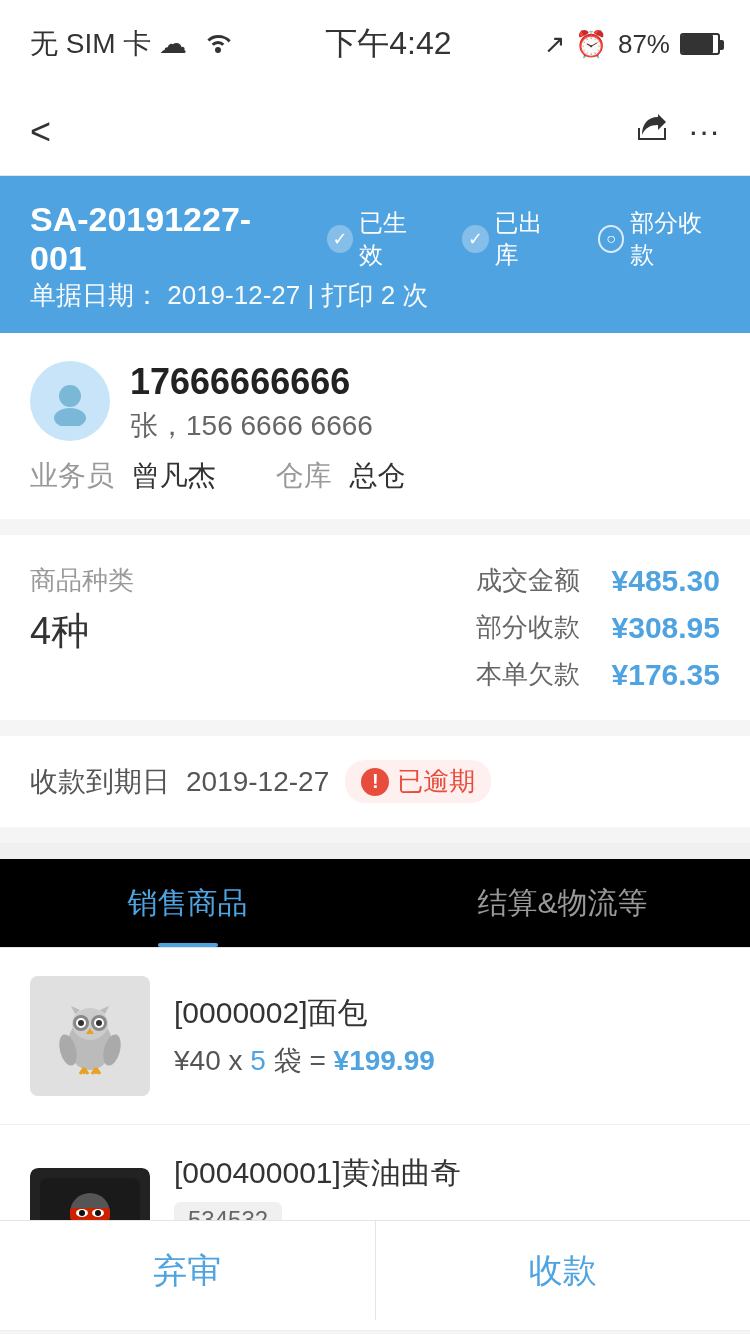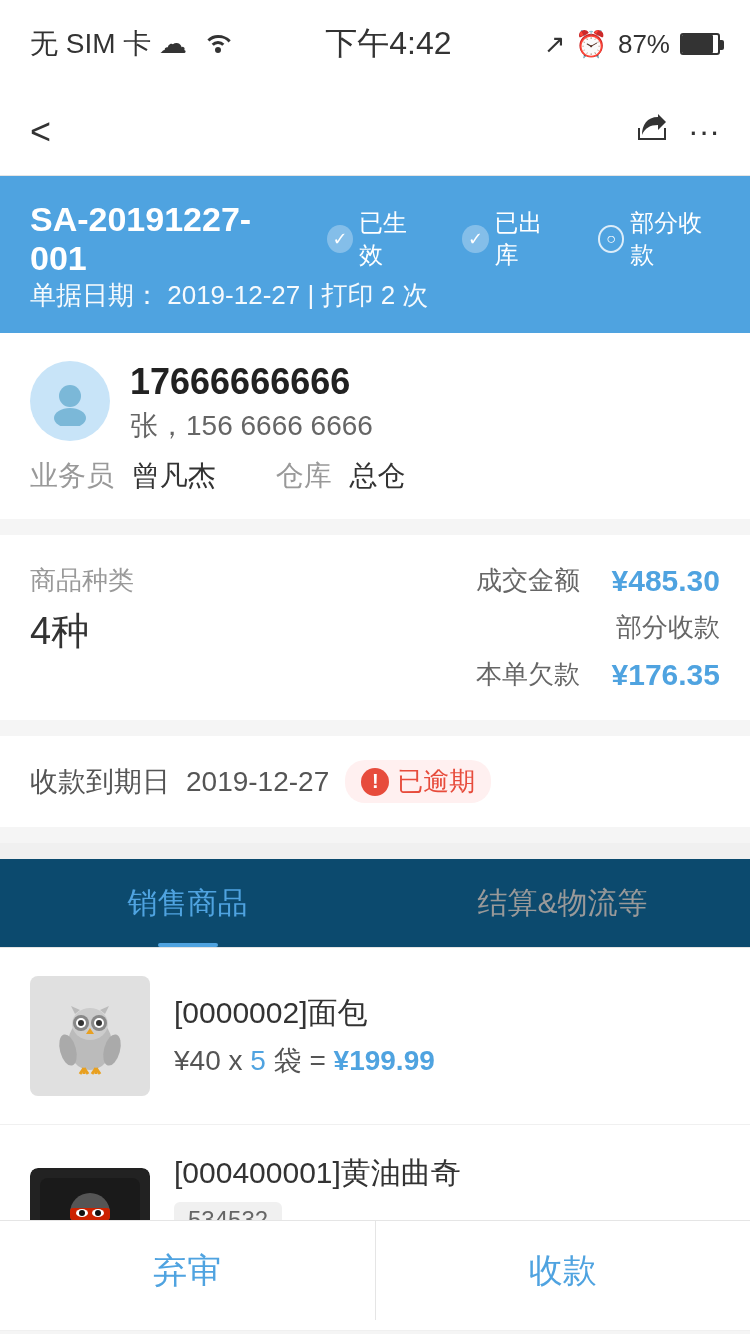--- a/index.html
+++ b/index.html
@@ -256,21 +256,21 @@
     }
 
     
     .gray-divider {
       height: 16px;
       background: #f0f0f0;
     }
 
     
     .tabs-section {
-      background: #0c4a6e;
+      background: #000000;
       display: flex;
       border-bottom: 1px solid #e5e5e5;
     }
     .tab {
       flex: 1;
       height: 88px;
       display: flex;
       flex-direction: column;
       align-items: center;
       justify-content: center;
@@ -491,20 +491,21 @@
       <div class="summary-label">商品种类</div>
       <div class="summary-value">4种</div>
     </div>
     <div class="summary-right">
       <div class="amount-row">
         <span class="amount-label">成交金额</span>
         <span class="amount-value">¥485.30</span>
       </div>
       <div class="amount-row">
         <span class="amount-label">部分收款</span>
+        <span class="amount-value">¥308.95</span>
       </div>
       <div class="amount-row">
         <span class="amount-label">本单欠款</span>
         <span class="amount-value">¥176.35</span>
       </div>
     </div>
   </div>
 
   <div class="due-section">
     <span class="due-text">收款到期日</span>

